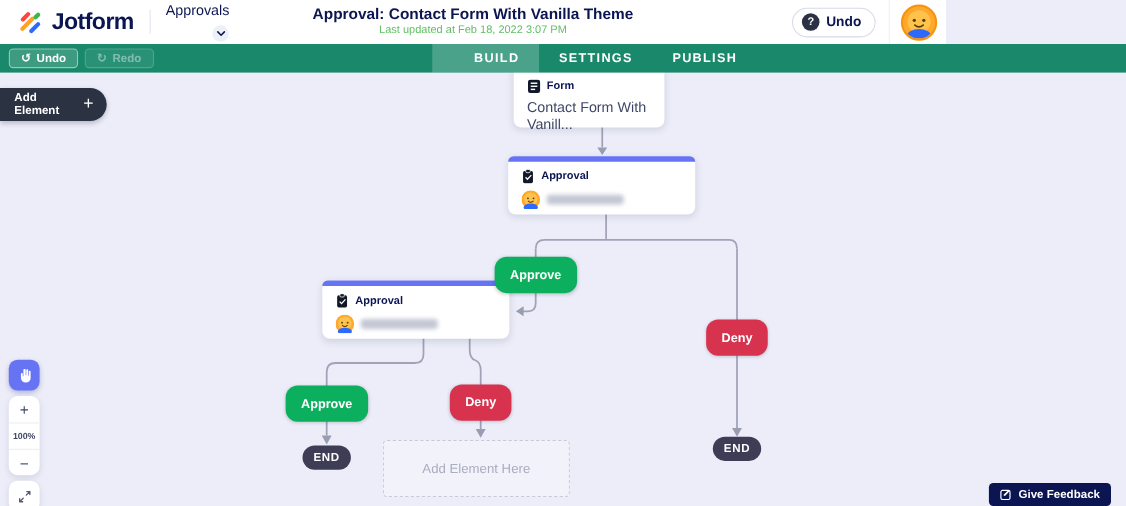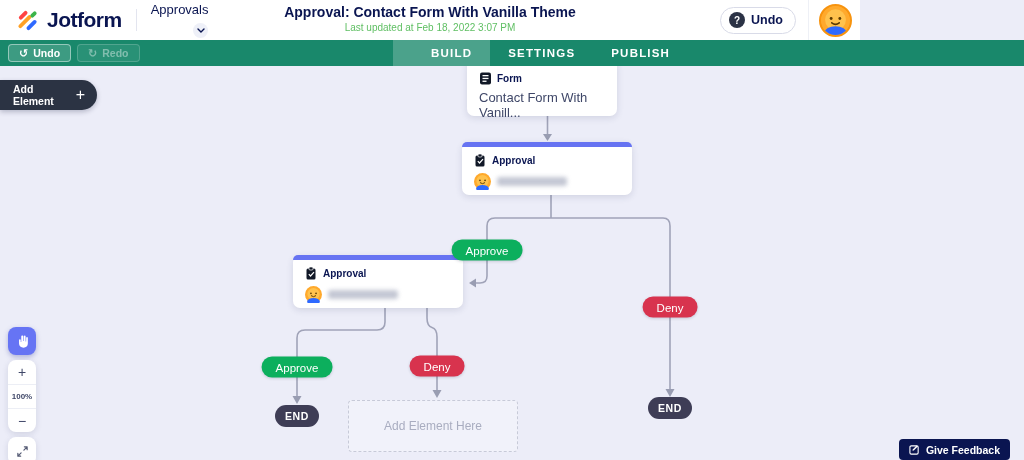--- a/index.html
+++ b/index.html
@@ -48,29 +48,29 @@
 
   
   .node{position:absolute;background:#fff;border-radius:7px;box-shadow:0 2px 7px rgba(40,50,90,.14);z-index:10;cursor:pointer;}
   .node-accent{height:5px;background:var(--node-accent-indigo);border-radius:7px 7px 0 0;}
   .node-body{padding:7px 12px 8px 12px;}
   .node-type-row{display:flex;align-items:center;gap:5px;}
   .node-type-label{font-size:10px;font-weight:bold;color:var(--navy);}
   .node-title{font-size:13px;color:#3f4768;margin-top:5px;}
   .assignee-row{display:flex;align-items:center;gap:6px;margin-top:6px;}
   .assignee-redacted{width:70px;height:9px;border-radius:3px;background:#b9bdcc;filter:blur(2px);opacity:.85;}
-  .form-node{left:467px;top:59px;width:150px;height:57px;}
+  .form-node{left:467px;top:59px;width:137px;height:57px;}
   .form-node .node-body{padding-top:13px;}
   .approval1{left:462px;top:142px;width:170px;height:53px;}
   .approval2{left:293px;top:255px;width:170px;height:53px;}
 
   .type-icon{width:13px;height:13px;display:block;}
 
   
-  .badge{position:absolute;transform:translate(-50%,-50%);height:21px;display:flex;align-items:center;padding:0 14px;border-radius:11px;color:#fff;font-size:11.5px;font-weight:400;z-index:12;cursor:pointer;box-shadow:0 1px 3px rgba(20,30,60,.18);}
+  .badge{position:absolute;transform:translate(-50%,-50%);height:33px;display:flex;align-items:center;padding:0 14px;border-radius:11px;color:#fff;font-size:11.5px;font-weight:700;z-index:12;cursor:pointer;box-shadow:0 1px 3px rgba(20,30,60,.18);}
   .badge.approve{background:var(--approve-green);}
   .badge.deny{background:var(--deny-red);}
   .end-pill{position:absolute;transform:translate(-50%,-50%);width:44px;height:22px;border-radius:12px;background:var(--end-dark);color:#fff;font-size:10.5px;font-weight:bold;letter-spacing:.6px;display:flex;align-items:center;justify-content:center;z-index:12;}
   .placeholder-box{position:absolute;left:348px;top:400px;width:170px;height:52px;border:1.5px dashed #c7cad8;border-radius:4px;background:rgba(255,255,255,.28);display:flex;align-items:center;justify-content:center;z-index:11;cursor:pointer;}
   .placeholder-label{font-size:12px;color:#a9adc0;}
 
   
   .connectors{position:absolute;left:0;top:0;width:1024px;height:460px;z-index:5;pointer-events:none;}
   .connectors path{stroke:var(--connector-gray);stroke-width:1.6;fill:none;}
   .connectors polygon{fill:#999db2;}

